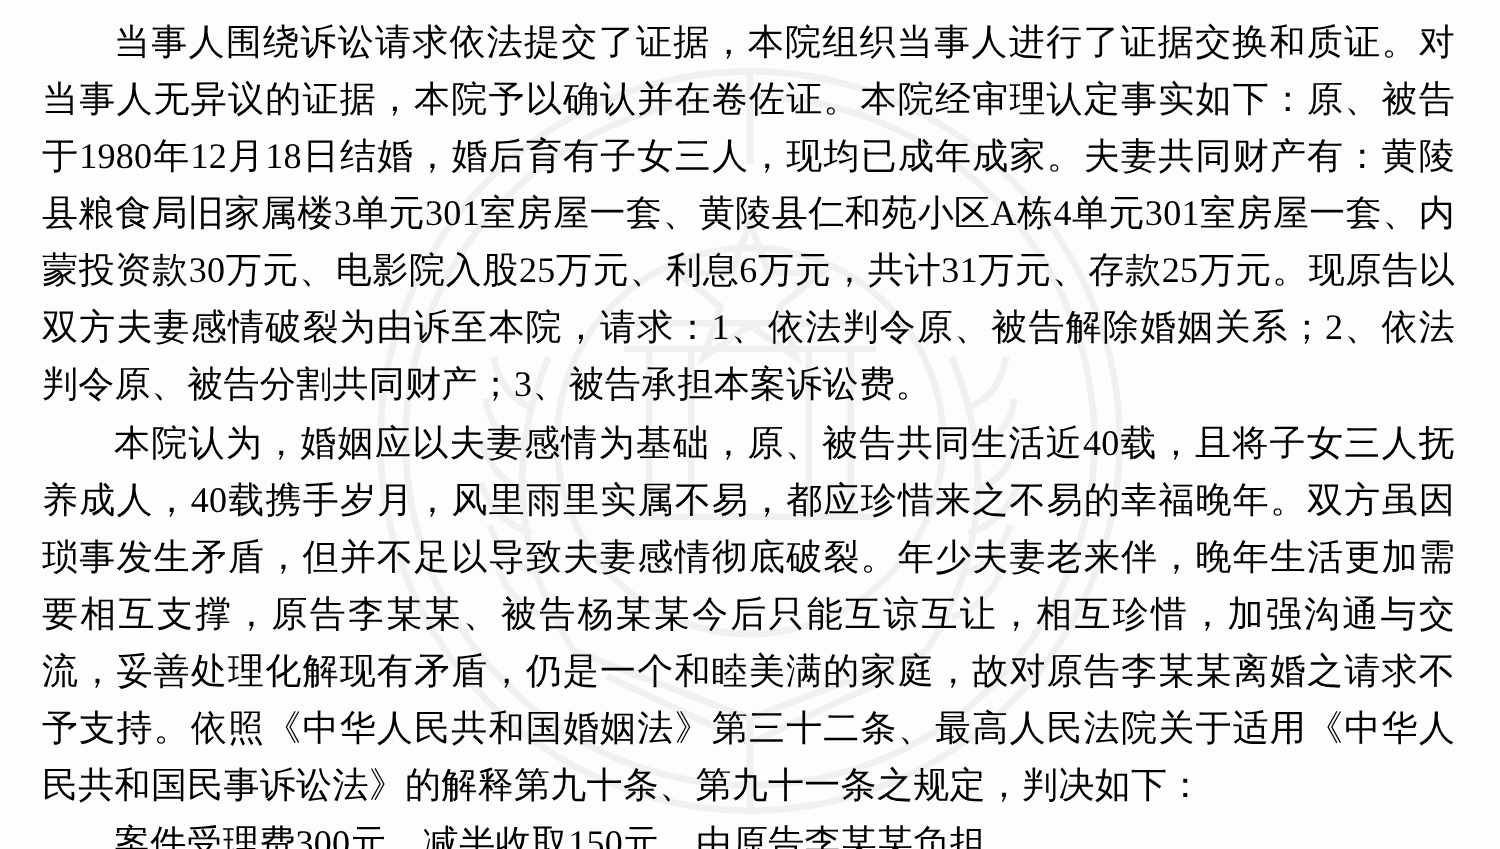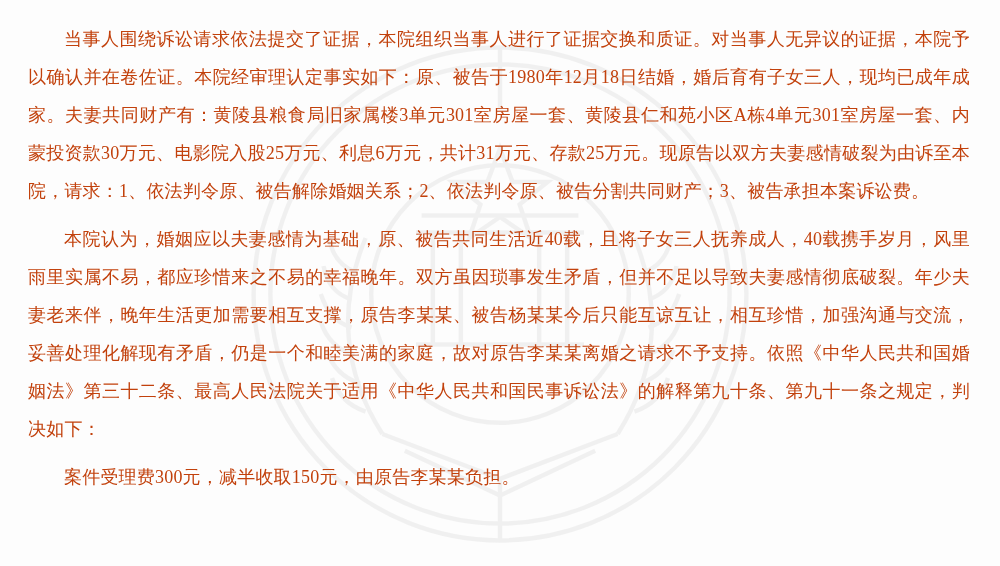--- a/index.html
+++ b/index.html
@@ -37,24 +37,24 @@
     width: 100%;
     height: 100%;
   }
   .doc-body {
     position: relative;
     z-index: 1;
     padding: 10px 30px 0 28px;
     box-sizing: border-box;
   }
   p.para {
-    margin: 10px 0 1px 0;
-    font-size: 18px;
+    margin: 0 0 1px 0;
+    font-size: 24px;
     line-height: 38px;
-    color: #c2410c;
+    color: #000000;
     text-align: justify;
     text-justify: inter-ideograph;
     letter-spacing: 0.2px;
     text-indent: 2em;
     font-family: "Liberation Serif", "DejaVu Serif", serif;
   }
 </style>
 </head>
 <body>
 

